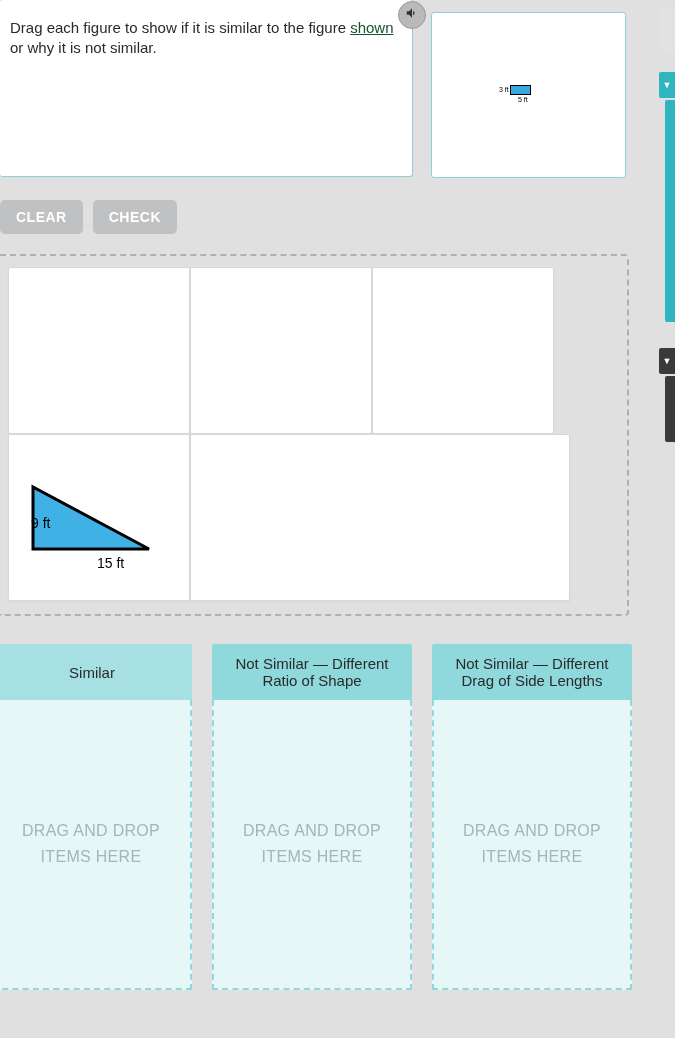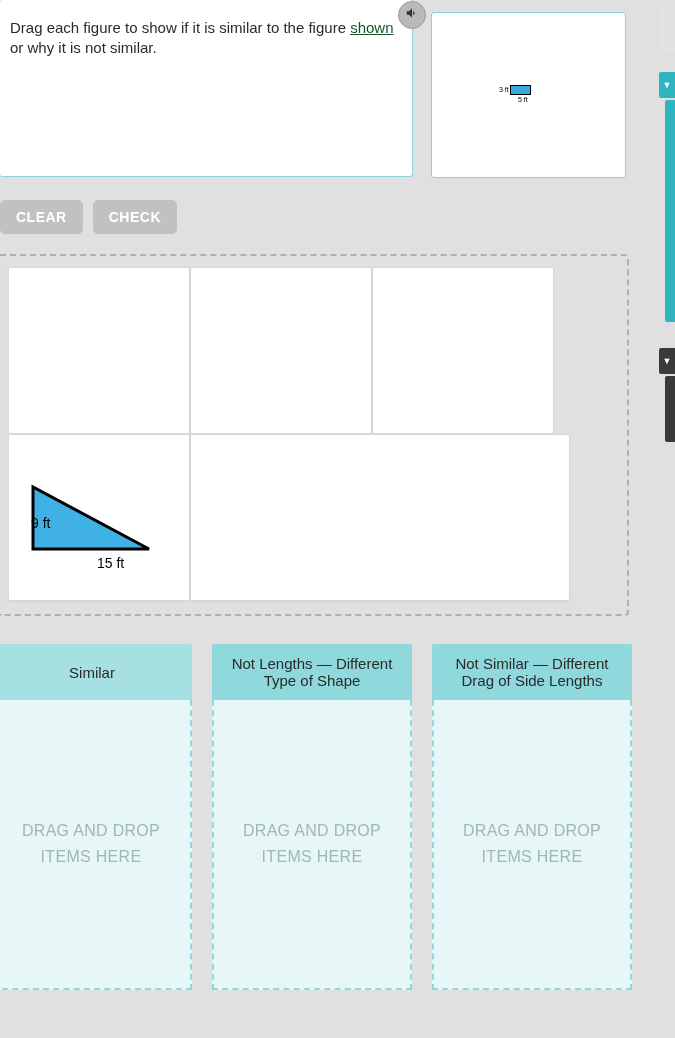--- a/index.html
+++ b/index.html
@@ -181,21 +181,21 @@
 </div>
 
 <div class="drop-row">
   <div class="drop-col">
     <div class="drop-header">Similar</div>
     <div class="drop-body">
       <span>DRAG AND DROP ITEMS HERE</span>
     </div>
   </div>
   <div class="drop-col">
-    <div class="drop-header">Not Lengths — Different Type of Shape</div>
+    <div class="drop-header">Not Similar — Different Ratio of Shape</div>
     <div class="drop-body">
       <span>DRAG AND DROP ITEMS HERE</span>
     </div>
   </div>
   <div class="drop-col">
     <div class="drop-header">Not Similar — Different Drag of Side Lengths</div>
     <div class="drop-body">
       <span>DRAG AND DROP ITEMS HERE</span>
     </div>
   </div>

